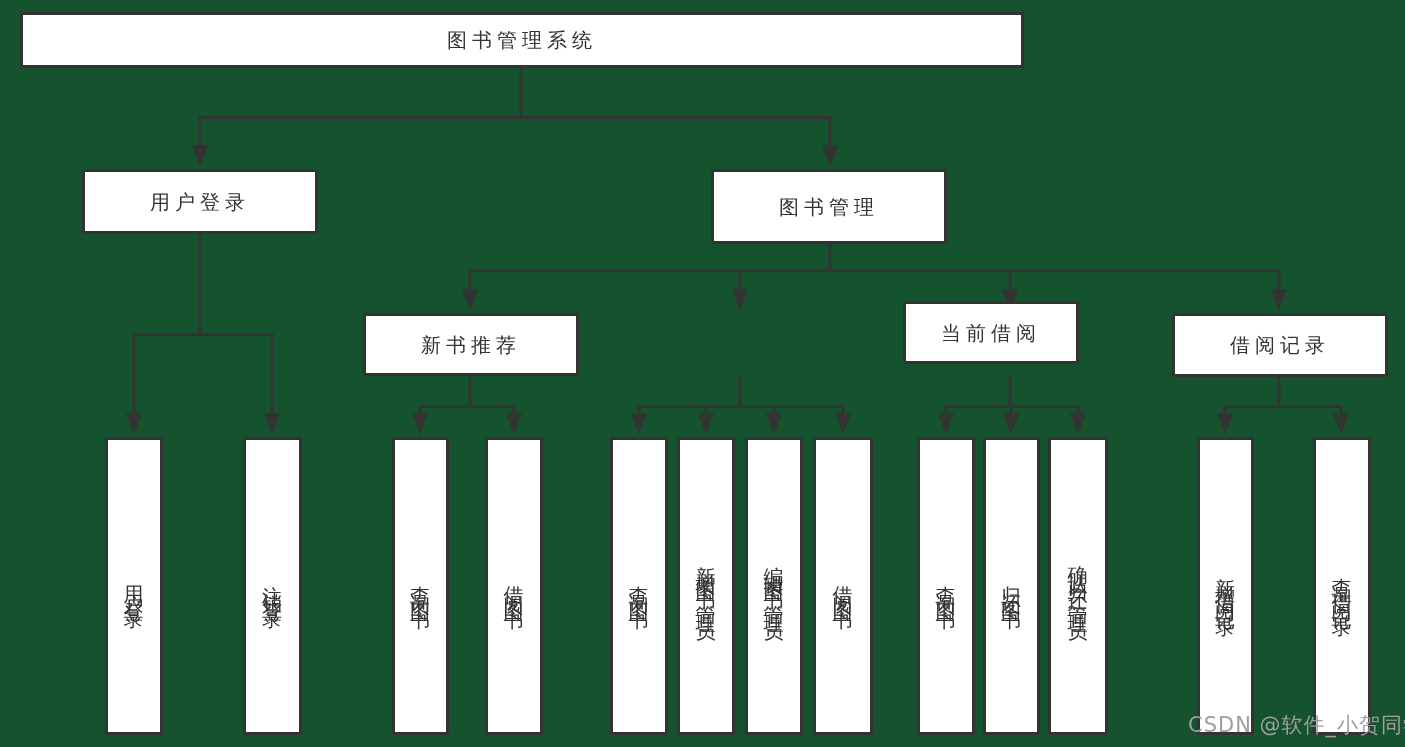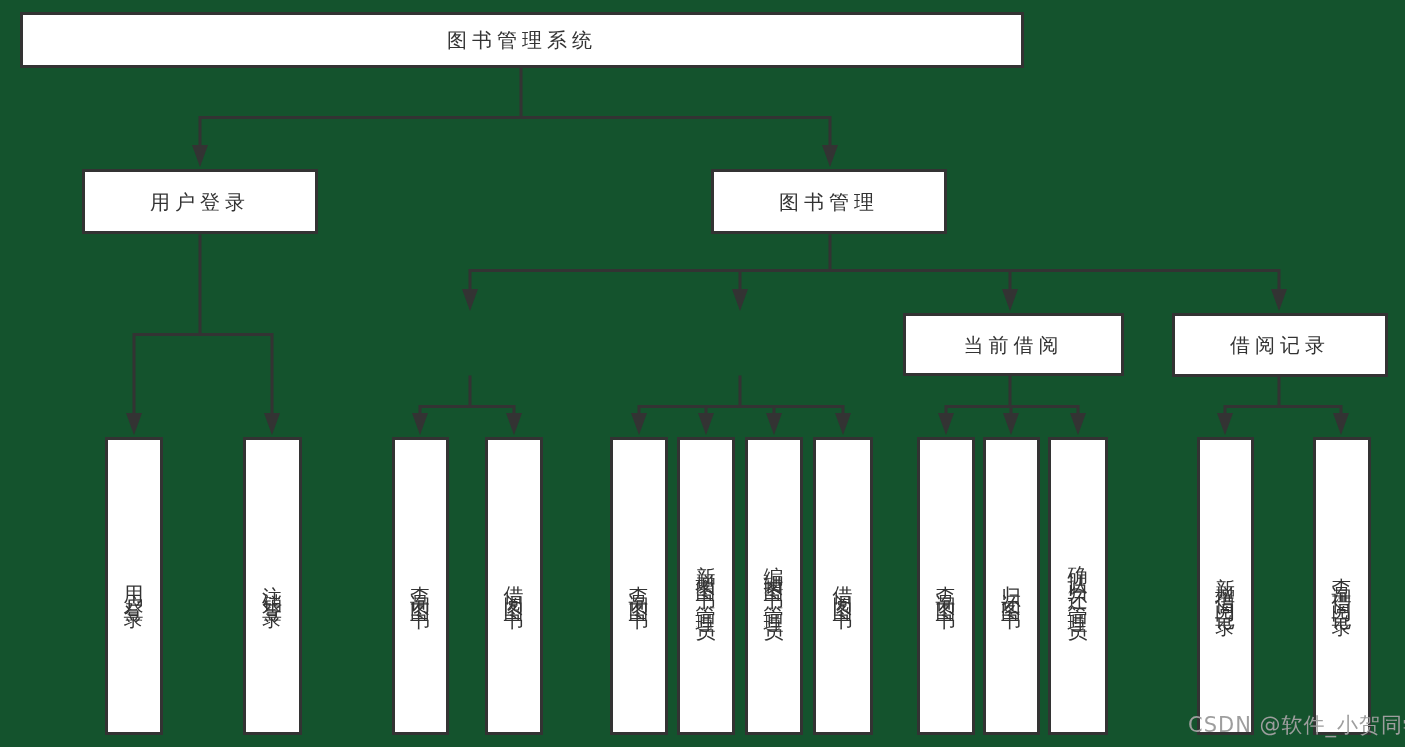--- a/index.html
+++ b/index.html
@@ -83,23 +83,24 @@
         <polygon points="1011,435 1003,413 1019,413"></polygon>
         <polygon points="1078,435 1070,413 1086,413"></polygon>
         <polygon points="1225,435 1217,413 1233,413"></polygon>
         <polygon points="1341,435 1333,413 1349,413"></polygon>
       </g>
   </svg>
 
   <div class="box h" style="left:20px;top:12px;width:1004px;height:56px">图书管理系统</div>
 
   <div class="box h" style="left:82px;top:169px;width:236px;height:65px">用户登录</div>
-  <div class="box h" style="left:711px;top:169px;width:236px;height:65px">图书管理</div>
+  <div class="box h" style="left:711px;top:169px;width:236px;height:75px">图书管理</div>
 
-  <div class="box h" style="left:903px;top:313px;width:221px;height:63px">当前借阅</div>
+  <div class="box h" style="left:363px;top:313px;width:216px;height:63px">新书推荐</div>
+  <div class="box h" style="left:903px;top:301px;width:176px;height:63px">当前借阅</div>
   <div class="box h" style="left:1172px;top:313px;width:216px;height:64px">借阅记录</div>
 
   <div class="box v" style="left:105px;top:437px;width:58px;height:298px">用户登录</div>
   <div class="box v" style="left:243px;top:437px;width:59px;height:298px">注销登录</div>
 
   <div class="box v" style="left:392px;top:437px;width:57px;height:298px">查询图书</div>
   <div class="box v" style="left:485px;top:437px;width:58px;height:298px">借阅图书</div>
 
   <div class="box v" style="left:610px;top:437px;width:58px;height:298px">查询图书</div>
   <div class="box v" style="left:677px;top:437px;width:58px;height:298px">新增图书（管理员）</div>

